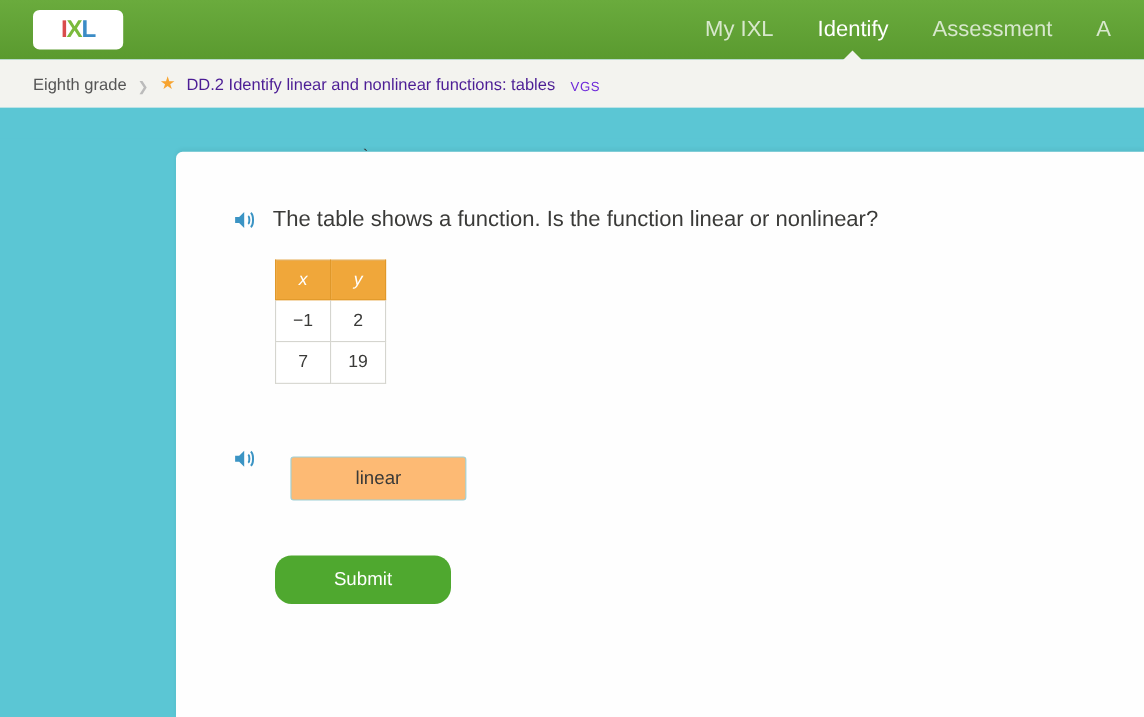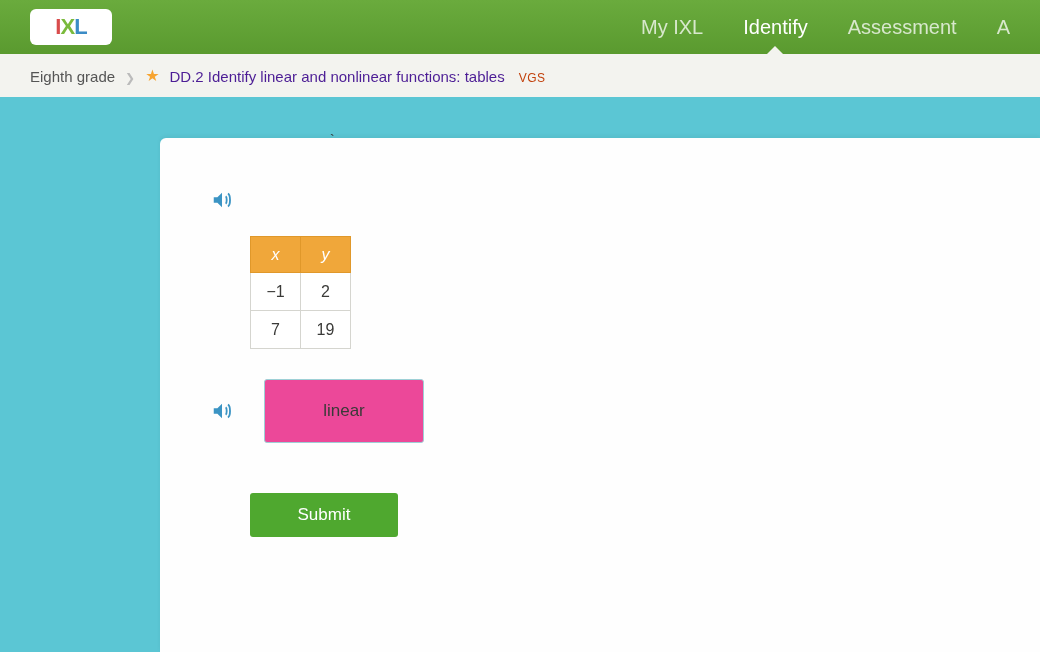--- a/index.html
+++ b/index.html
@@ -62,21 +62,21 @@
     display: flex;
     align-items: flex-end;
     gap: 10px;
     font-size: 15px;
     color: #6f6f6a;
   }
   .breadcrumb-grade { color: #555; }
   .chevron { color: #bbb; font-size: 12px; }
   .star { color: #f7a430; font-size: 16px; }
   .skill-code { color: #4c1d95; }
-  .skill-tag { color: #c2410c; font-size: 12px; margin-left: 4px; letter-spacing: 0.5px;}
+  .skill-tag { color: #6d28d9; font-size: 12px; margin-left: 4px; letter-spacing: 0.5px;}
   .strip {
     height: 28px;
     background: #5bc6d4;
   }
   .card {
     position: absolute;
     left: 160px;
     top: 138px;
     right: 0;
     bottom: 0;
@@ -129,40 +129,41 @@
   }
   .answer-row {
     display: flex;
     align-items: center;
     gap: 30px;
     margin-left: 0;
     margin-bottom: 50px;
   }
   .answer-btn {
     width: 160px;
-    height: 64px;
+    height: 40px;
     border: 1px solid #9ed0d6;
-    background: #ec4899;
+    background: #fdba74;
     border-radius: 3px;
     font-size: 17px;
     color: #3a3a38;
     cursor: pointer;
     display: flex;
     align-items: center;
     justify-content: center;
+    margin-top: 36px;
   }
   .submit-btn {
     margin-left: 40px;
-    width: 148px;
+    width: 160px;
     height: 44px;
     background: #4fa82f;
     color: #fff;
     font-size: 17px;
     border: none;
-    border-radius: 3px;
+    border-radius: 15px;
     cursor: pointer;
     display: flex;
     align-items: center;
     justify-content: center;
     margin-top: 48px;
   }
   .tick {
     position: absolute;
     top: -6px;
     left: 170px;
@@ -199,20 +200,21 @@
 
 <div class="card">
   <span class="tick">`</span>
   <div class="question-row">
     <div class="audio-icon">
       <svg width="22" height="22" viewBox="0 0 24 24">
           <path fill="#3b94c4" d="M3 9v6h4l5 5V4L7 9H3z"></path>
           <path fill="none" stroke="#3b94c4" stroke-width="2" d="M16 8c1.5 1 1.5 7 0 8M18.5 5c3 2 3 12 0 14"></path>
         </svg>
     </div>
+    <div class="question-text">The table shows a function. Is the function linear or nonlinear?</div>
   </div>
 
   <table class="data-table">
     <thead>
       <tr>
         <th>x</th>
         <th>y</th>
       </tr>
     </thead>
     <tbody>

